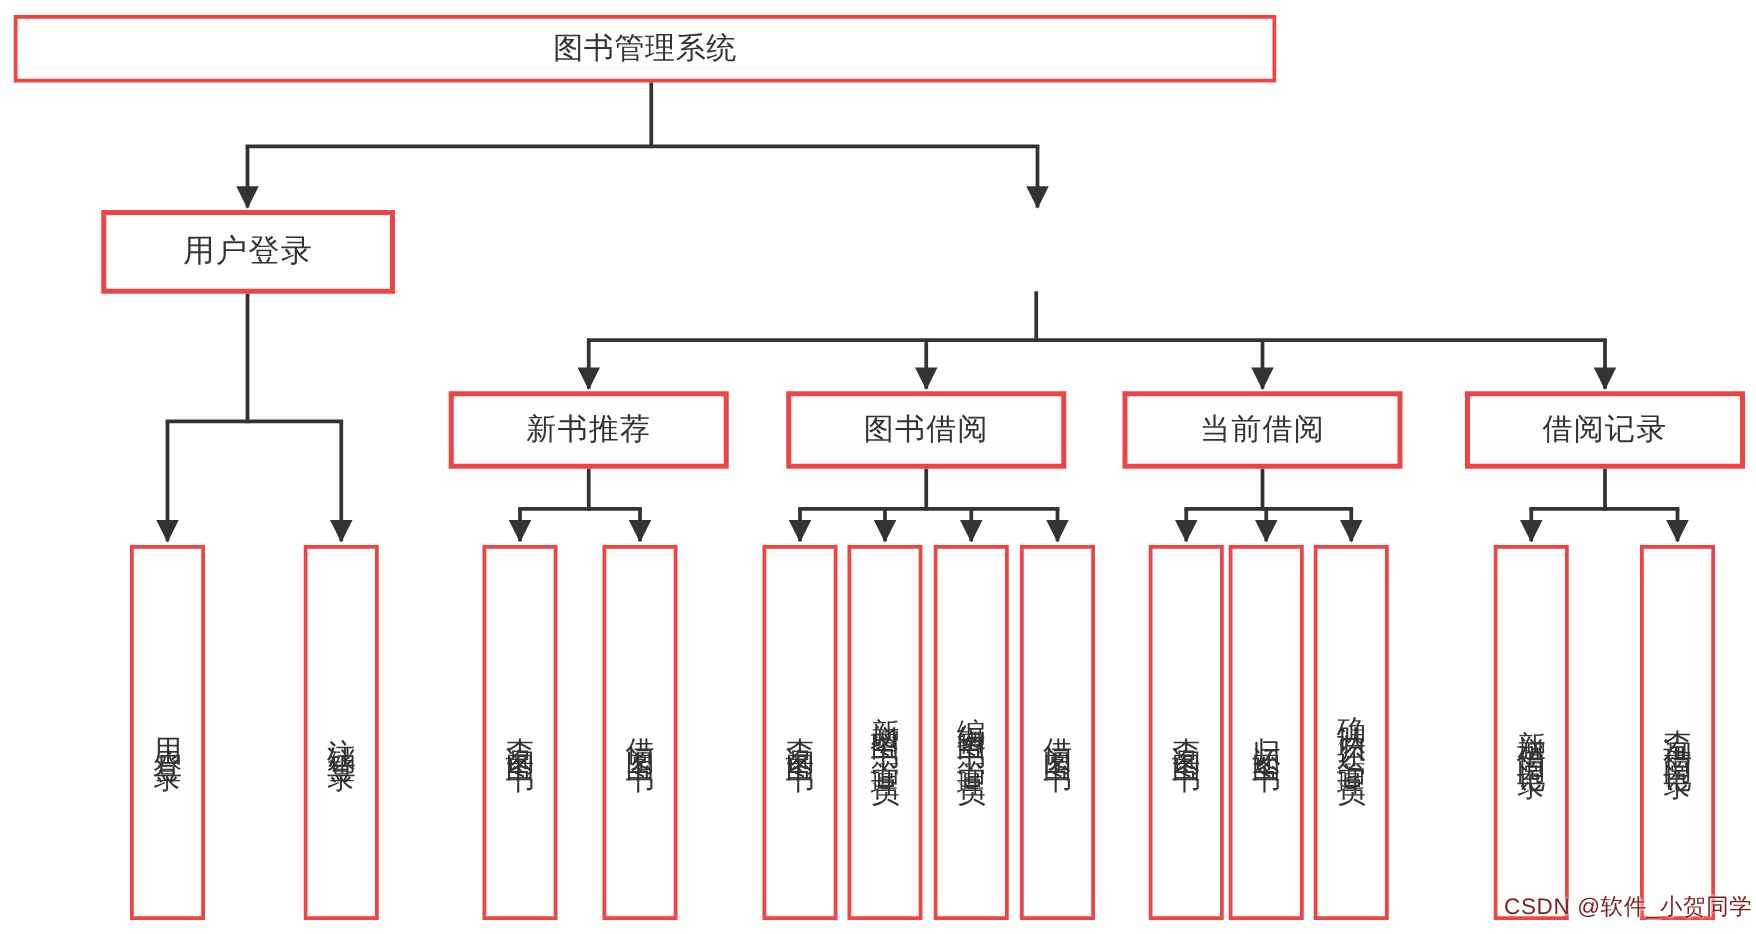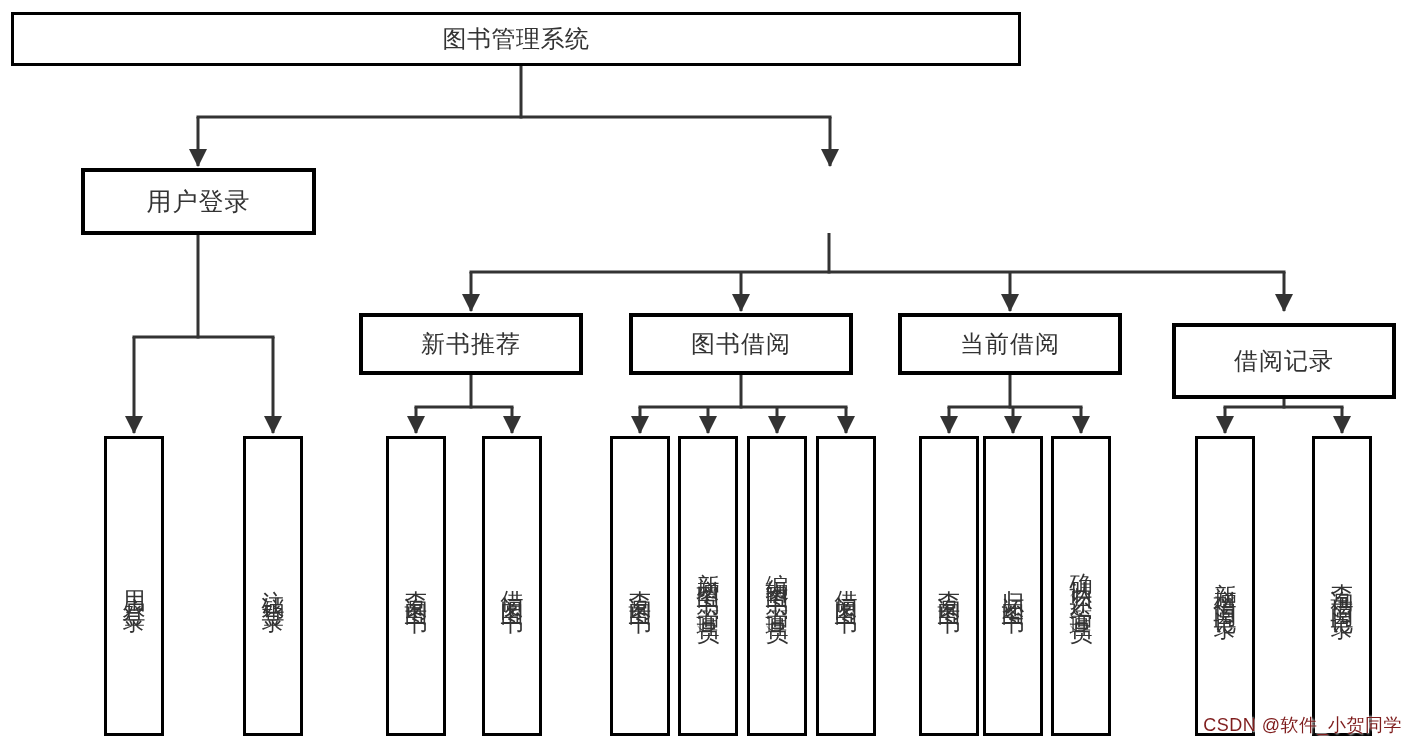--- a/index.html
+++ b/index.html
@@ -8,21 +8,21 @@
     width:1405px;height:747px;
     background:#ffffff;
     font-family:"Liberation Sans","DejaVu Sans",sans-serif;
     overflow:hidden;
   }
   #connectors{position:absolute;left:0;top:0;z-index:1;}
   .node{
     position:absolute;
     box-sizing:border-box;
     background:#ffffff;
-    border:3px solid #000000;
+    border:3px solid #ef4444;
     color:#333333;
     display:flex;
     align-items:center;
     justify-content:center;
     z-index:2;
     line-height:1;
   }
   .lvl1{font-size:24px;letter-spacing:0.5px;}
   .lvl2{border-width:4px;font-size:25px;letter-spacing:1px;}
   .lvl3{border-width:4px;font-size:24px;letter-spacing:1px;}
@@ -107,21 +107,21 @@
 
   <div class="node lvl3" style="left:359px;top:313px;width:224px;height:62px;">
     <span>新书推荐</span>
   </div>
   <div class="node lvl3" style="left:898px;top:313px;width:224px;height:62px;">
     <span>当前借阅</span>
   </div>
   <div class="node lvl3" style="left:629px;top:313px;width:224px;height:62px;">
     <span>图书借阅</span>
   </div>
-  <div class="node lvl3" style="left:1172px;top:323px;width:224px;height:76px;">
+  <div class="node lvl3" style="left:1172px;top:313px;width:224px;height:62px;">
     <span>借阅记录</span>
   </div>
 
   <div class="node leaf" style="left:104px;top:436px;width:60px;height:300px;">
     <span class="v">用户登录</span>
   </div>
   <div class="node leaf" style="left:243px;top:436px;width:60px;height:300px;">
     <span class="v">注销登录</span>
   </div>
 

